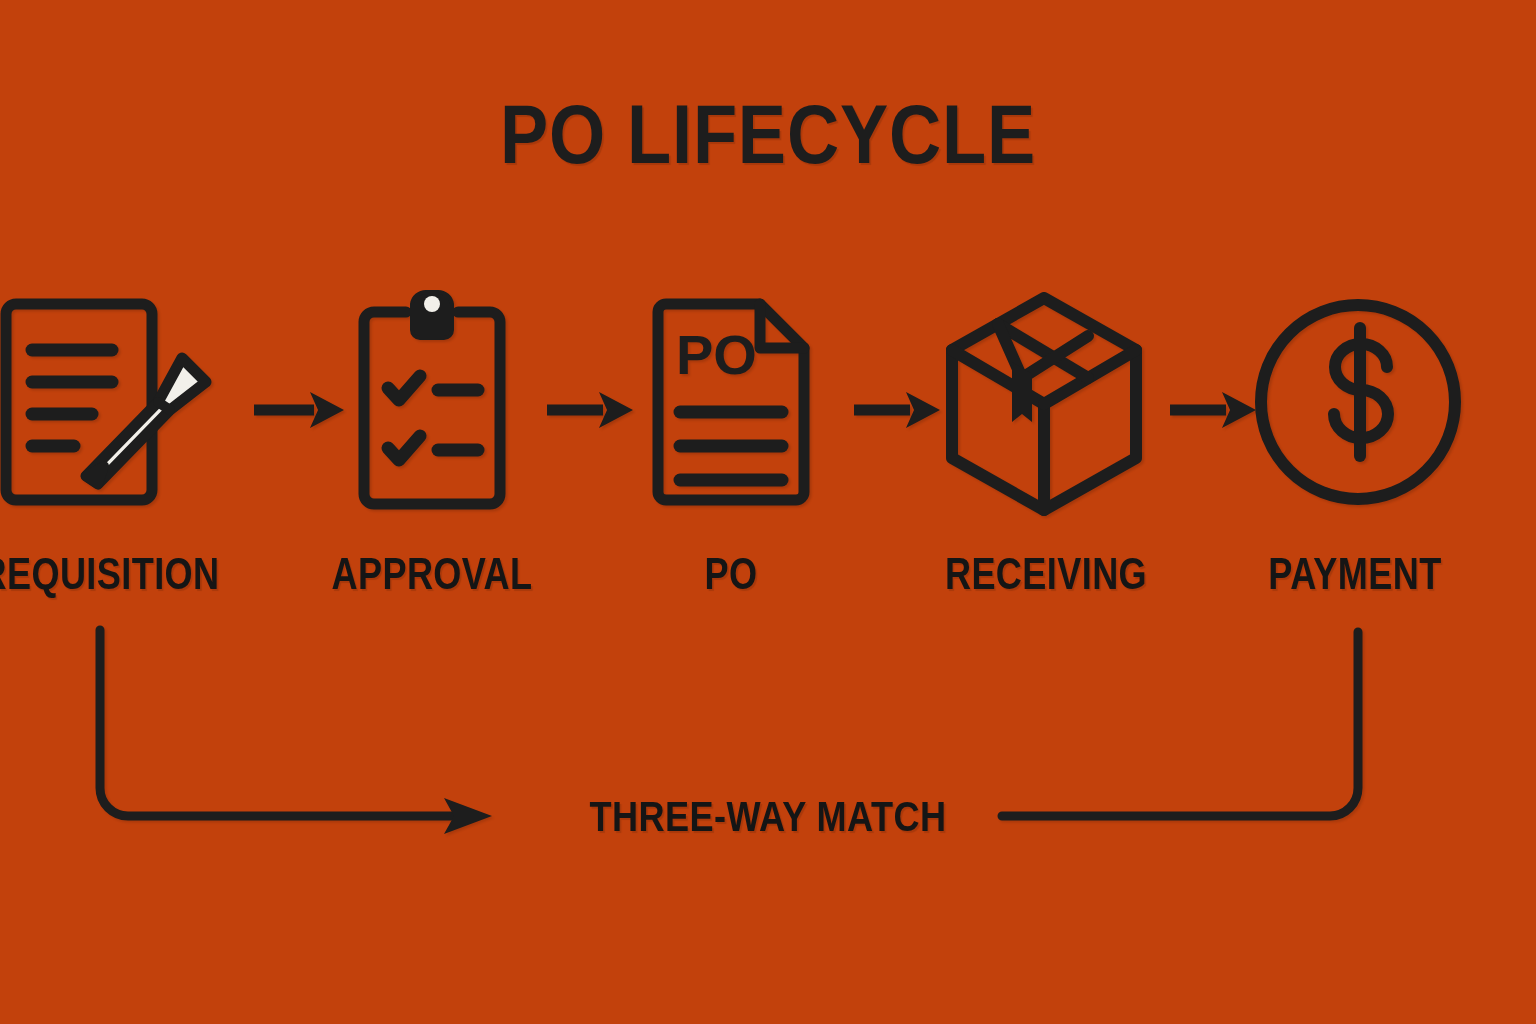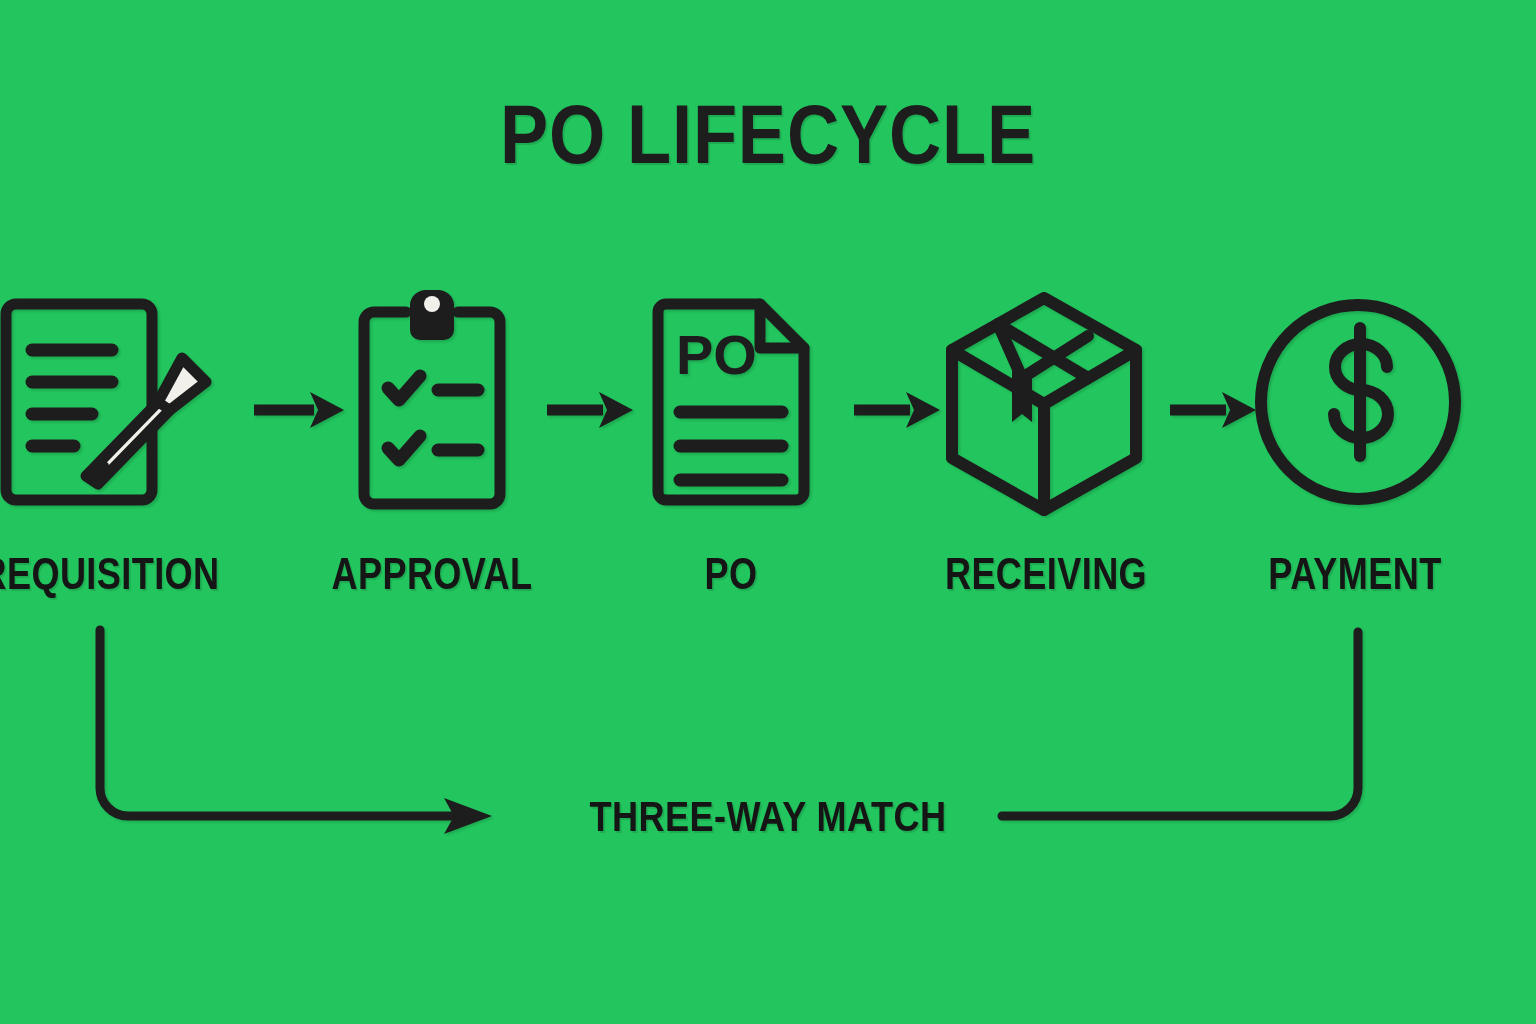--- a/index.html
+++ b/index.html
@@ -8,21 +8,21 @@
     padding: 0;
     background: #f2f0ea;
   }
   body {
     font-family: "Liberation Sans", sans-serif;
   }
   #canvas {
     position: relative;
     width: 1536px;
     height: 1024px;
-    background: #22c55e;
+    background: #c2410c;
     overflow: hidden;
   }
 
   
   #title {
     position: absolute;
     left: 0;
     top: 86px;
     width: 1536px;
     text-align: center;

